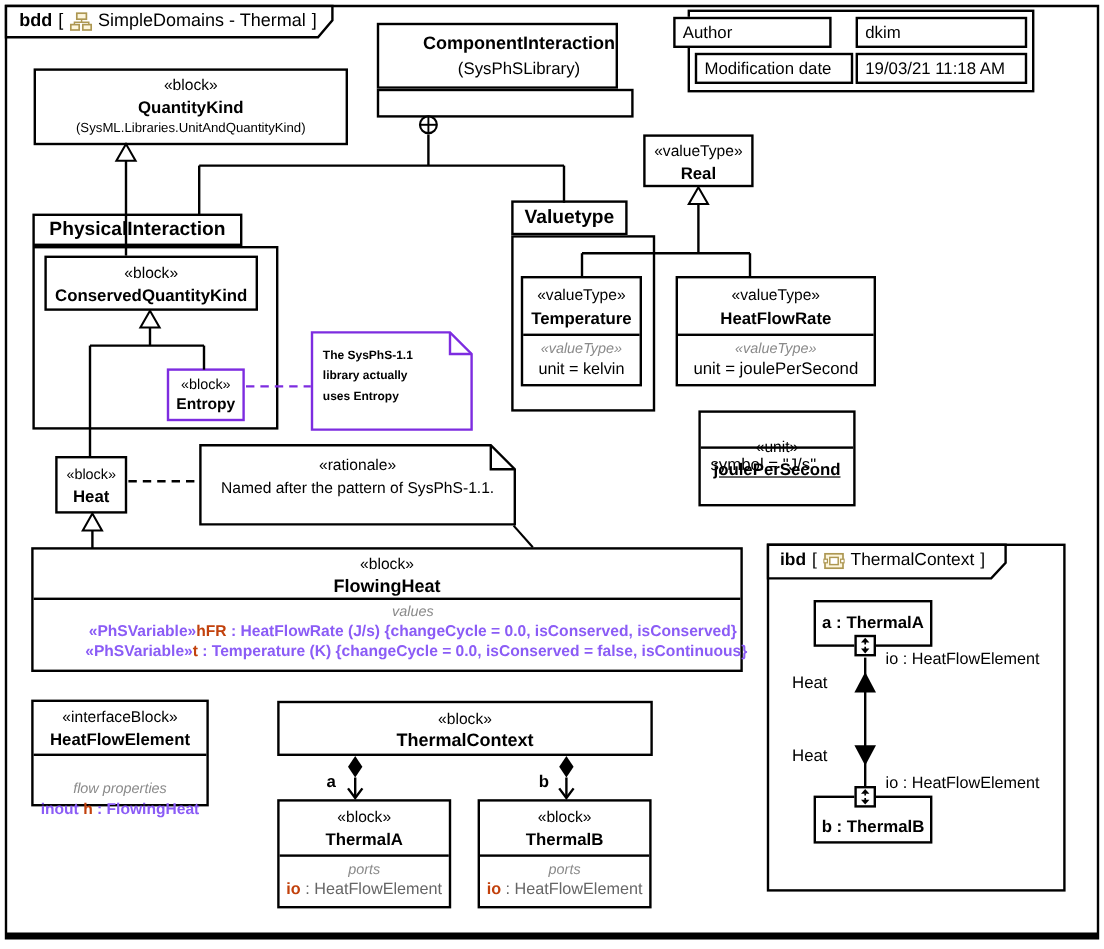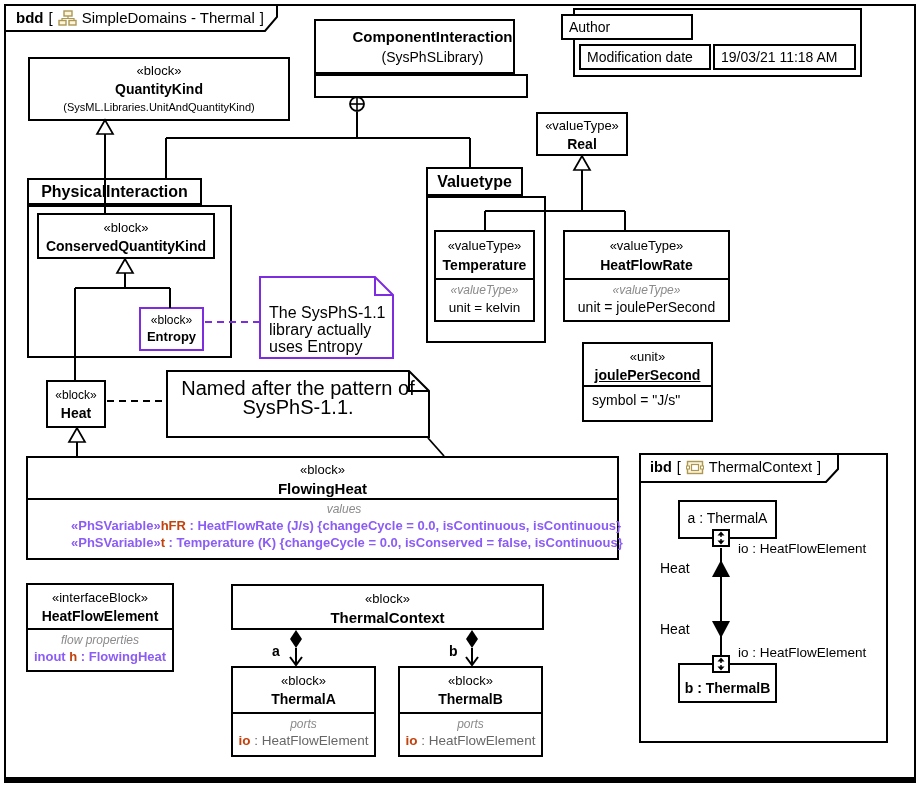--- a/index.html
+++ b/index.html
@@ -117,20 +117,21 @@
         <rect x="1" y="10.5" width="7" height="4.5" fill="#fdf6dd" stroke="#ad9752" stroke-width="1.4"></rect>
         <rect x="11" y="10.5" width="7" height="4.5" fill="#fdf6dd" stroke="#ad9752" stroke-width="1.4"></rect>
       </svg>
     </span>
     <span>SimpleDomains - Thermal</span>
     <span>]</span>
   </div>
 
   <div class="box" style="left:573px;top:8px;width:289px;height:69px;z-index:2;"></div>
   <div class="cell" style="left:561px;top:14px;width:132px;height:26px;z-index:3;">Author</div>
+  <div class="cell" style="left:713px;top:14px;width:143px;height:26px;z-index:3;">dkim</div>
   <div class="cell" style="left:579px;top:44px;width:132px;height:26px;z-index:3;">Modification date</div>
   <div class="cell" style="left:713px;top:44px;width:143px;height:26px;z-index:3;">19/03/21 11:18 AM</div>
 
   <div class="box ctr" style="left:28px;top:57px;width:262px;height:64px;padding-top:3px;">
     <div class="st">«block»</div>
     <div class="nm">QuantityKind</div>
     <div style="font-size:11px;line-height:19px;">(SysML.Libraries.UnitAndQuantityKind)</div>
   </div>
 
   <div class="box ctr" style="left:314px;top:19px;width:201px;height:55px;padding-top:6px;padding-left:36px;">
@@ -150,21 +151,21 @@
   <div class="box ctr" style="left:37px;top:213px;width:178px;height:46px;padding-top:3px;z-index:3;">
     <div class="st" style="line-height:19px;">«block»</div>
     <div class="nm">ConservedQuantityKind</div>
   </div>
 
   <div class="box ctr" style="left:139px;top:307px;width:65px;height:44px;padding-top:3px;border-color:#7d2ce0;z-index:3;">
     <div class="st-sm" style="line-height:17px;">«block»</div>
     <div style="font-weight:bold;font-size:13px;">Entropy</div>
   </div>
 
-  <div class="notetext" style="left:269px;top:304px;width:118px;font-size:16px;">
+  <div class="notetext" style="left:269px;top:288px;width:118px;font-size:10px;font-weight:bold;">
     <div>The SysPhS-1.1</div>
     <div>library actually</div>
     <div>uses Entropy</div>
   </div>
 
   <div class="pkgbody" style="left:426px;top:196px;width:120px;height:147px;"></div>
   <div class="box ctr pkgname" style="left:426px;top:167px;width:97px;height:29px;line-height:26px;z-index:3;">Valuetype</div>
 
   <div class="box" style="left:434px;top:230px;width:101px;height:92px;z-index:3;">
     <div class="ctr" style="height:46px;padding-top:4px;box-sizing:border-box;">
@@ -182,54 +183,55 @@
       <div class="st" style="line-height:20px;">«valueType»</div>
       <div class="nm">HeatFlowRate</div>
     </div>
     <div class="comp ctr" style="height:42px;padding-top:3px;">
       <div class="glab">«valueType»</div>
       <div style="font-size:14px;line-height:19px;">unit = joulePerSecond</div>
     </div>
   </div>
 
   <div class="box" style="left:582px;top:342px;width:131px;height:80px;">
-    <div class="ctr" style="height:41px;padding-top:4px;box-sizing:border-box;">
+    <div class="ctr" style="height:28px;padding-top:20px;box-sizing:border-box;">
       <div class="st">«unit»</div>
       <div class="nm" style="text-decoration:underline;">joulePerSecond</div>
     </div>
     <div class="comp" style="height:35px;padding:5px 0 0 8px;font-size:14px;">symbol = "J/s"</div>
   </div>
 
   <div class="box ctr" style="left:46px;top:380px;width:60px;height:48px;padding-top:5px;z-index:3;">
     <div class="st-sm" style="line-height:17px;">«block»</div>
     <div class="nm">Heat</div>
   </div>
 
   <div class="notetext ctr" style="left:170px;top:379px;width:256px;">
-    <div style="font-size:20px;line-height:19px;">Named after the pattern of SysPhS-1.1.</div>
+    <div style="font-size:13px;line-height:18px;">«rationale»</div>
+    <div style="font-size:13px;line-height:19px;">Named after the pattern of SysPhS-1.1.</div>
   </div>
 
   <div class="box" style="left:26px;top:456px;width:593px;height:104px;">
     <div class="ctr" style="height:40px;padding-top:2px;box-sizing:border-box;">
       <div class="st" style="line-height:19px;">«block»</div>
       <div class="nm-lg">FlowingHeat</div>
     </div>
     <div class="comp" style="height:62px;padding-top:2px;padding-left:43px;">
       <div class="glab">values</div>
-      <div class="mline"><span class="gray">«PhSVariable»</span><span class="maroon">hFR</span><span class="gray"> : HeatFlowRate (J/s) {changeCycle = 0.0, isContinuous, isContinuous}</span></div>
+      <div class="mline"><span class="gray">«PhSVariable»</span><span class="maroon">hFR</span><span class="gray"> : HeatFlowRate (J/s) {changeCycle = 0.0, isConserved, isConserved}</span></div>
       <div class="mline"><span class="gray">«PhSVariable»</span><span class="maroon">t</span><span class="gray"> : Temperature (K) {changeCycle = 0.0, isConserved = false, isContinuous}</span></div>
     </div>
   </div>
 
   <div class="box" style="left:26px;top:583px;width:148px;height:89px;">
     <div class="ctr" style="height:43px;padding-top:3px;box-sizing:border-box;">
       <div class="st" style="line-height:19px;">«interfaceBlock»</div>
       <div class="nm">HeatFlowElement</div>
     </div>
-    <div class="comp" style="height:42px;padding-top:3px;">
+    <div class="comp" style="height:42px;padding-top:20px;">
       <div class="glab">flow properties</div>
       <div class="mline"><span class="gray">inout </span><span class="maroon">h</span><span class="gray"> : FlowingHeat</span></div>
     </div>
   </div>
 
   <div class="box ctr" style="left:231px;top:584px;width:313px;height:46px;padding-top:3px;">
     <div class="st" style="line-height:19px;">«block»</div>
     <div class="nm-lg">ThermalContext</div>
   </div>
 
@@ -269,21 +271,21 @@
         <rect x="5.5" y="4.5" width="7" height="6" fill="#fff" stroke="#ad9752" stroke-width="1.2"></rect>
         <rect x="0.5" y="6" width="3" height="3" fill="#fff" stroke="#ad9752" stroke-width="1"></rect>
         <rect x="14.5" y="6" width="3" height="3" fill="#fff" stroke="#ad9752" stroke-width="1"></rect>
       </svg>
     </span>
     <span>ThermalContext</span>
     <span>]</span>
   </div>
 
   <div class="box ctr" style="left:678px;top:500px;width:99px;height:39px;z-index:3;">
-    <div style="font-weight:normal;font-size:14px;line-height:33px;">a : ThermalA</div>
+    <div style="font-weight:bold;font-size:14px;line-height:33px;">a : ThermalA</div>
   </div>
 
   <div class="box ctr" style="left:678px;top:663px;width:99px;height:40px;z-index:3;">
     <div style="font-weight:bold;font-size:14px;line-height:20px;padding-top:13px;">b : ThermalB</div>
   </div>
 
   <div class="port" style="left:712px;top:529px;">
     <svg width="14" height="14" viewBox="0 0 14 14">
       <polygon points="7,0.5 3.5,4.5 10.5,4.5" fill="#000"></polygon>
         <line x1="7" y1="4" x2="7" y2="6" stroke="#000" stroke-width="1.4"></line>

